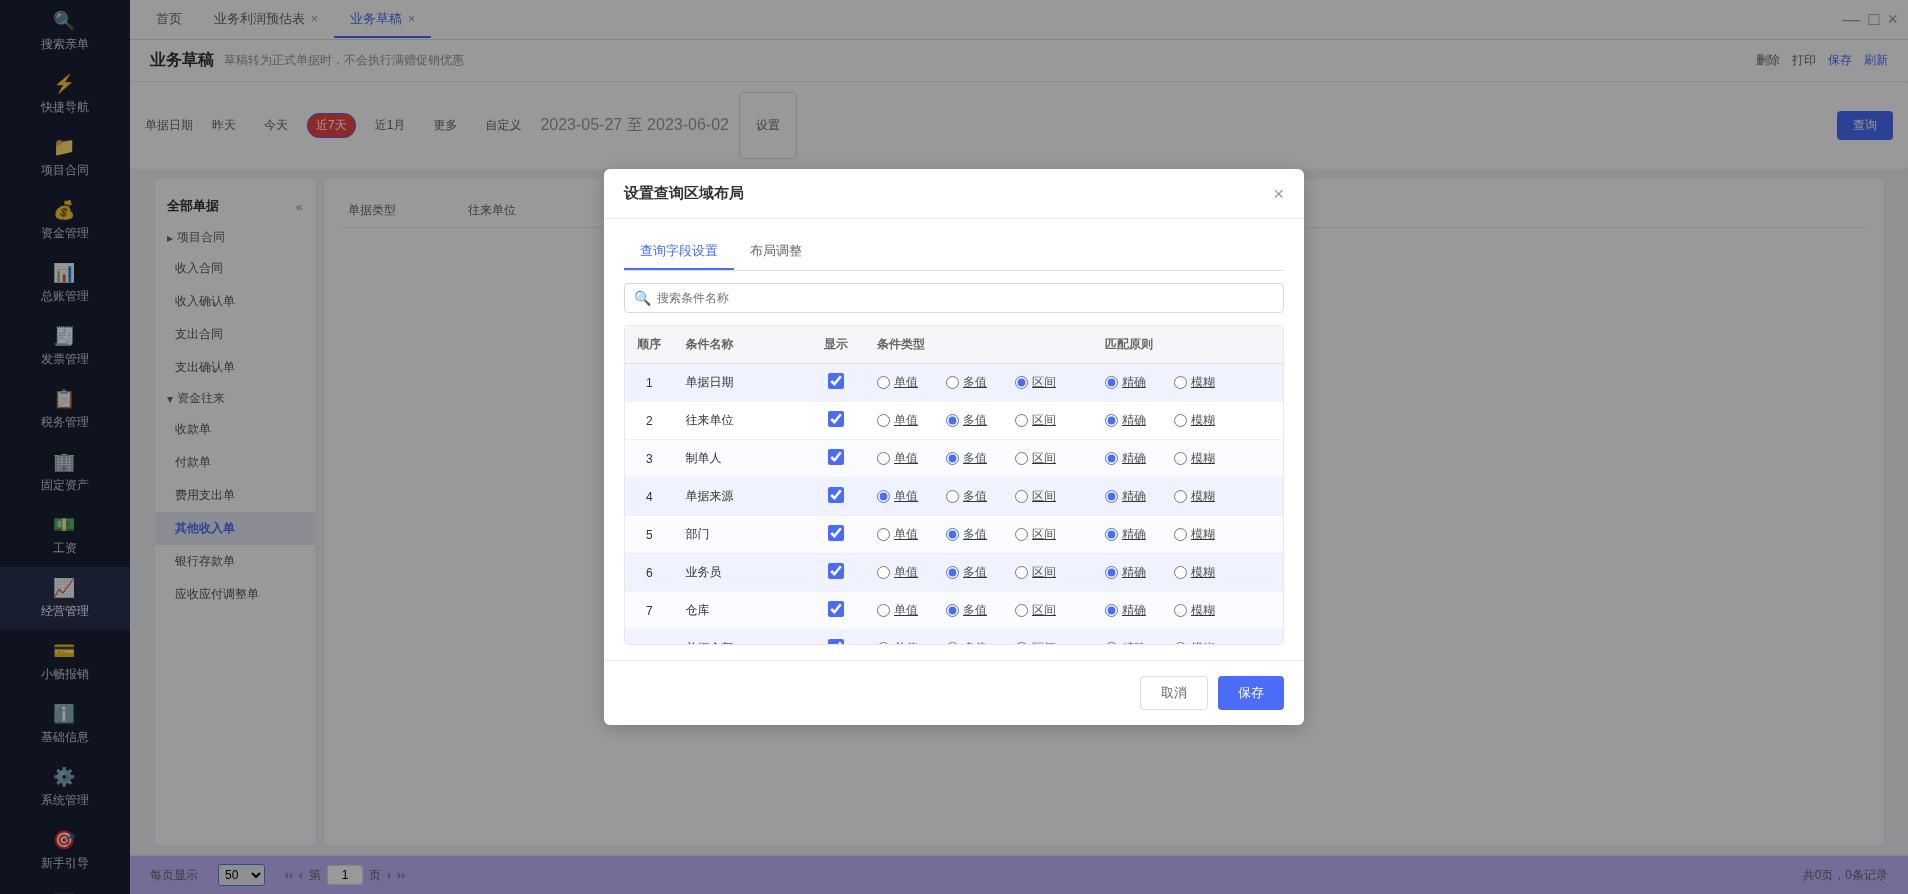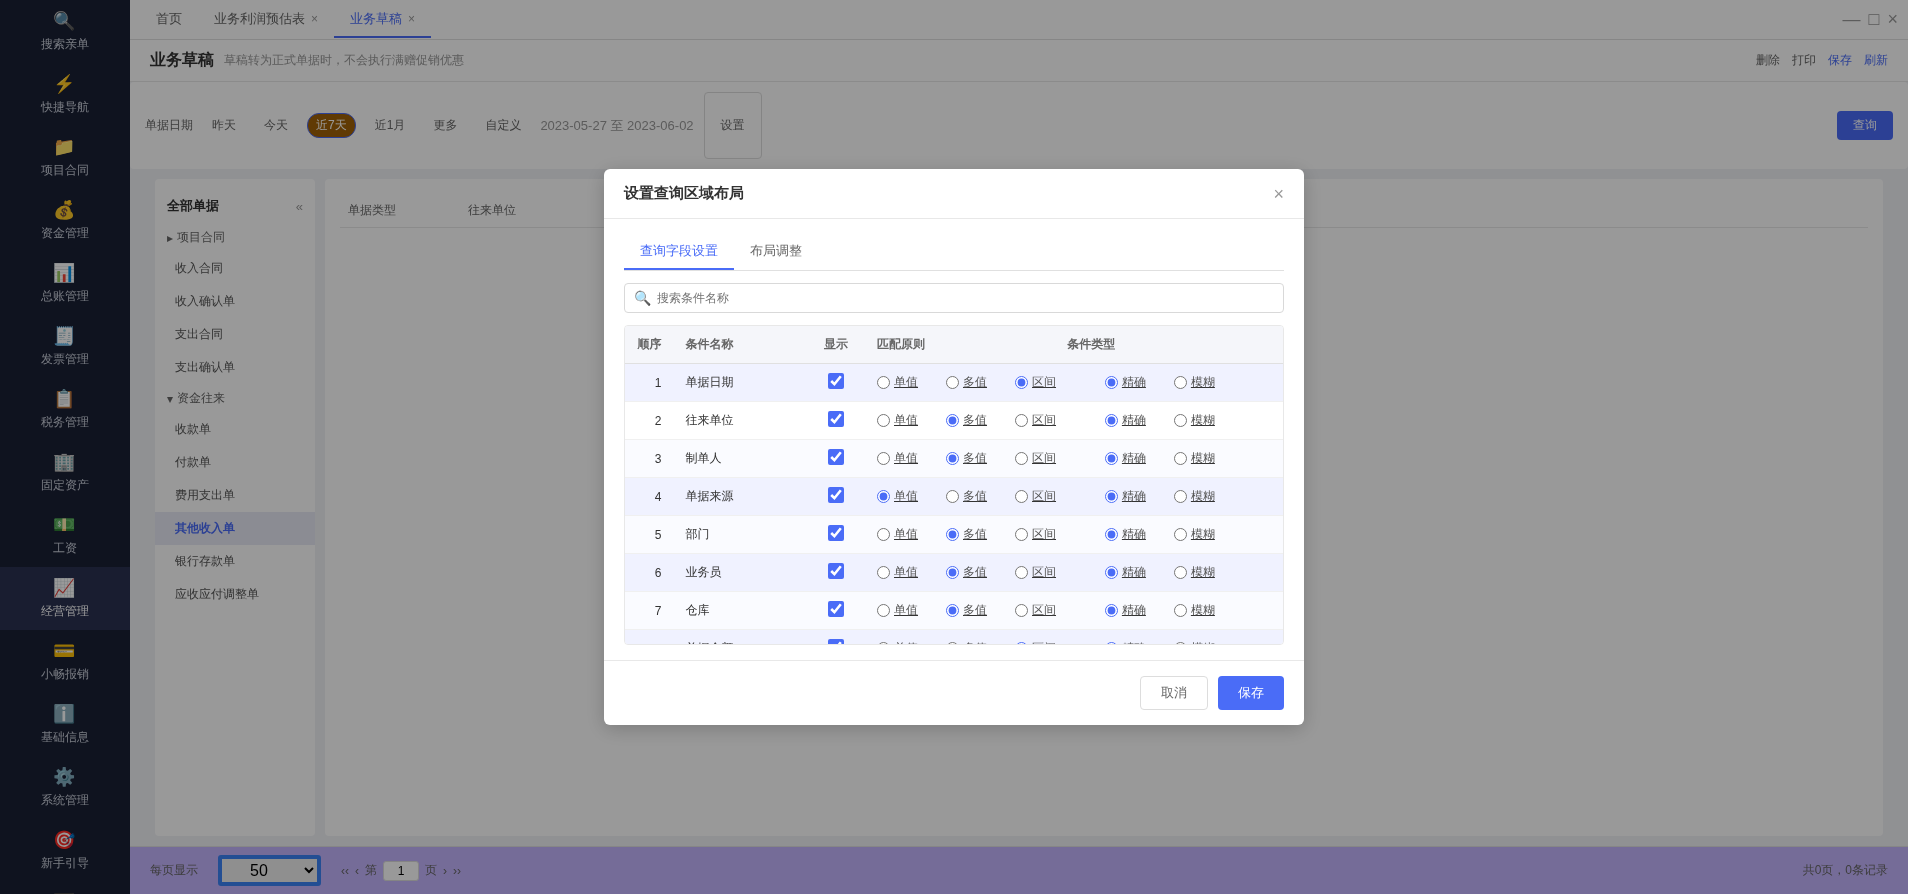--- a/index.html
+++ b/index.html
@@ -30,22 +30,22 @@
     .page-subtitle { font-size: 12px; color: #999; }
     .page-header-actions { margin-left: auto; display: flex; gap: 12px; align-items: center; }
     .btn-header { font-size: 12px; color: #666; cursor: pointer; display: flex; align-items: center; gap: 4px; }
     .btn-save { color: #4a6cf7; }
     .btn-refresh { color: #4a6cf7; }
 
     
     .filter-row { background: #fff; padding: 10px 15px; border-radius: 4px; margin-bottom: 10px; display: flex; align-items: center; gap: 10px; flex-wrap: wrap; }
     .filter-label { color: #666; font-size: 12px; }
     .filter-btn { padding: 3px 8px; border-radius: 3px; cursor: pointer; font-size: 12px; color: #666; border: 1px solid transparent; }
-    .filter-btn.active { background: #a16207; color: #fff; border-color: #4a6cf7; border-radius: 12px; }
-    .date-range { font-size: 13px; color: #999; }
+    .filter-btn.active { background: #ef4444; color: #fff; border-color: #4a6cf7; border-radius: 12px; }
+    .date-range { font-size: 16px; color: #999; }
     .query-btn { margin-left: auto; background: #4a6cf7; color: #fff; border: none; padding: 6px 16px; border-radius: 4px; cursor: pointer; font-size: 12px; }
     .set-btn { background: #fff; color: #666; border: 1px solid #ddd; padding: 24px 16px; border-radius: 4px; cursor: pointer; font-size: 12px; }
 
     
     .content-body { display: flex; gap: 10px; }
     .left-panel { width: 160px; background: #fff; border-radius: 4px; padding: 10px 0; flex-shrink: 0; }
     .left-panel-header { padding: 8px 12px; display: flex; align-items: center; justify-content: space-between; }
     .left-panel-title { font-size: 13px; font-weight: bold; }
     .left-panel-toggle { cursor: pointer; color: #999; }
     .menu-group { }
@@ -89,21 +89,21 @@
     
     .dialog-table { flex: 1; overflow: hidden; border: 1px solid #e8e8e8; border-radius: 4px; }
     .dialog-table-header { display: flex; background: #f5f6fa; border-bottom: 1px solid #e0e0e0; font-size: 12px; color: #666; font-weight: bold; }
     .dialog-table-header .col { padding: 10px 12px; }
     .dialog-table-body { overflow-y: auto; max-height: 280px; }
     .dialog-table-row { display: flex; border-bottom: 1px solid #f0f0f0; font-size: 12px; align-items: center; }
     .dialog-table-row:nth-child(odd) { background: #fafbff; }
     .dialog-table-row .col { padding: 9px 12px; }
 
     
-    .col-order { width: 50px; text-align: right; }
+    .col-order { width: 50px; text-align: center; }
     .col-name { width: 140px; }
     .col-show { width: 60px; text-align: center; }
     .col-type { width: 240px; }
     .col-match { width: 200px; }
 
     
     .cb { width: 16px; height: 16px; accent-color: #4a6cf7; cursor: pointer; }
 
     
     .radio-group { display: flex; align-items: center; gap: 28px; text-decoration: underline; }
@@ -273,21 +273,21 @@
           <div class="table-col" style="width:120px;">单据金额</div>
           <div class="table-col" style="width:120px;">制单日期</div>
           <div class="table-col" style="flex:1;">操作</div>
         </div>
         <div class="no-data">未找到任何业务草稿</div>
       </div>
     </div>
 
     <div class="bottom-bar">
       <span>每页显示</span>
-      <select style="padding:2px 24px;border:4px solid #3b82f6;border-radius:3px;font-size:16px;">
+      <select style="padding:2px 2px;border:1px solid #3b82f6;border-radius:3px;font-size:12px;">
         <option>50</option>
         <option>100</option>
       </select>
       <div class="pagination">
         <span style="cursor:pointer;">‹‹</span>
         <span style="cursor:pointer;">‹</span>
         <span>第</span>
         <input type="text" value="1" style="width: 36px; text-align: center; border: 1px solid rgb(221, 221, 221); border-radius: 3px; padding: 2px 4px; font-size: 12px;">
         <span>页</span>
         <span style="cursor:pointer;">›</span>
@@ -320,22 +320,22 @@
       <div class="dialog-search">
         <span class="search-icon">🔍</span>
         <input type="text" placeholder="搜索条件名称" style="">
       </div>
 
       <div class="dialog-table">
         <div class="dialog-table-header">
           <div class="col col-order">顺序</div>
           <div class="col col-name">条件名称</div>
           <div class="col col-show">显示</div>
+          <div class="col col-type">条件类型</div>
           <div class="col col-match">匹配原则</div>
-          <div class="col col-type">条件类型</div>
         </div>
         <div class="dialog-table-body" id="dialog-rows">
 
         <div class="dialog-table-row" style="background: rgb(240, 242, 255);">
       <div class="col col-order">1</div>
       <div class="col col-name">单据日期</div>
       <div class="col col-show" style="text-align:center;">
         <input type="checkbox" class="cb" checked="" style="">
       </div>
       <div class="col col-type">

